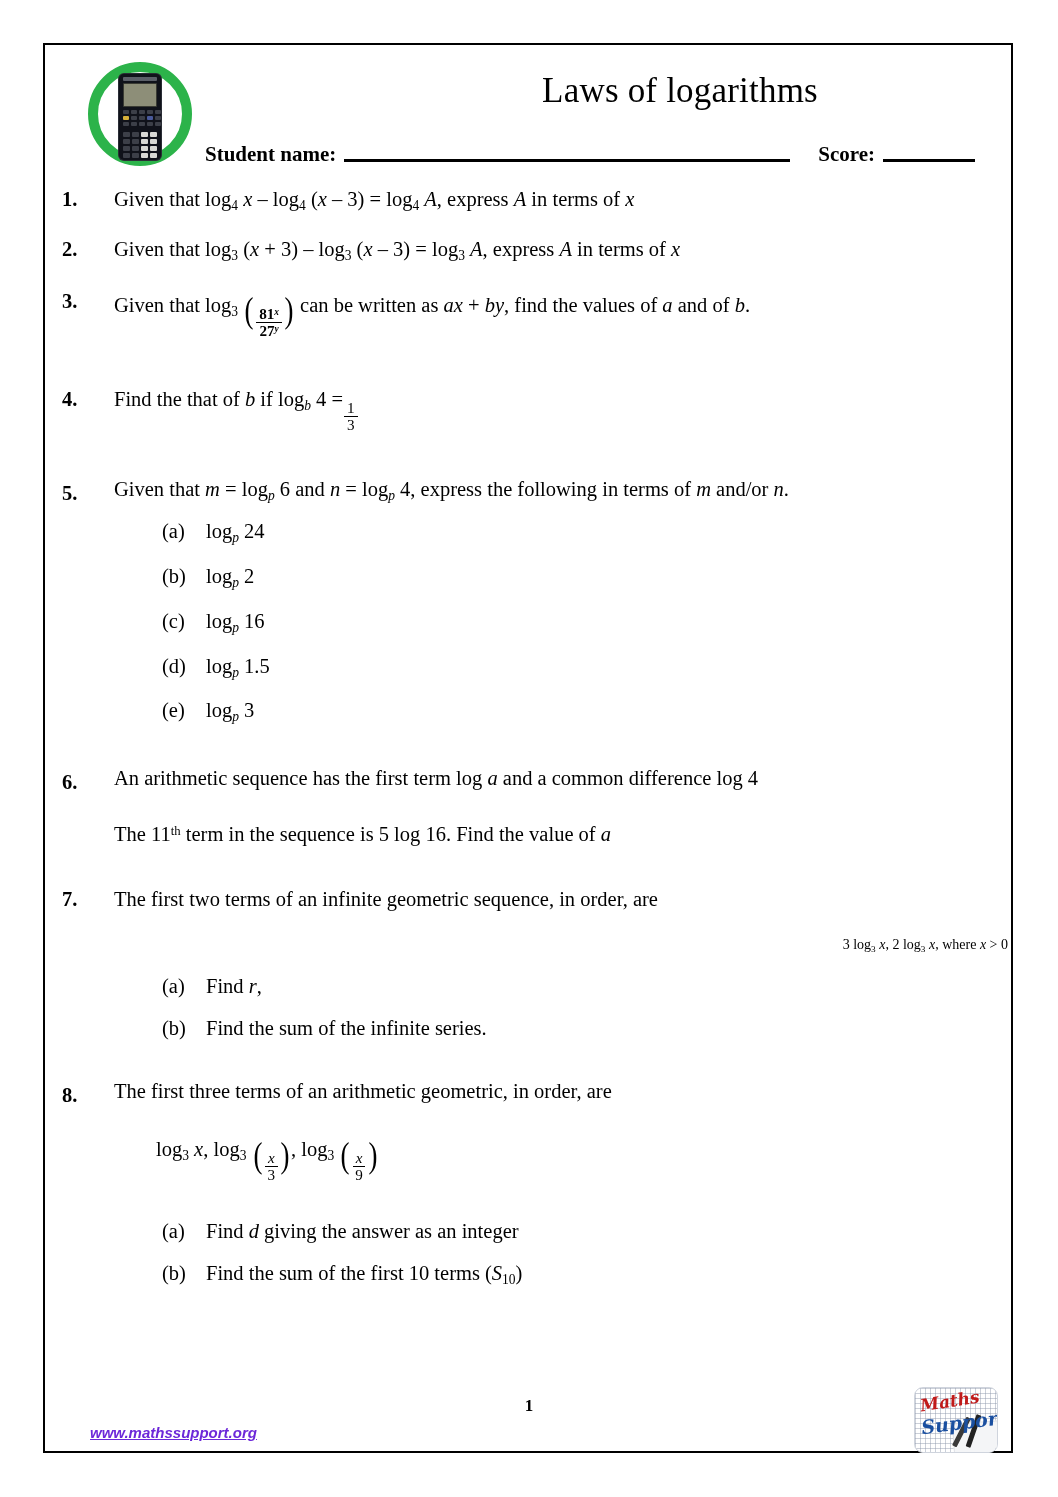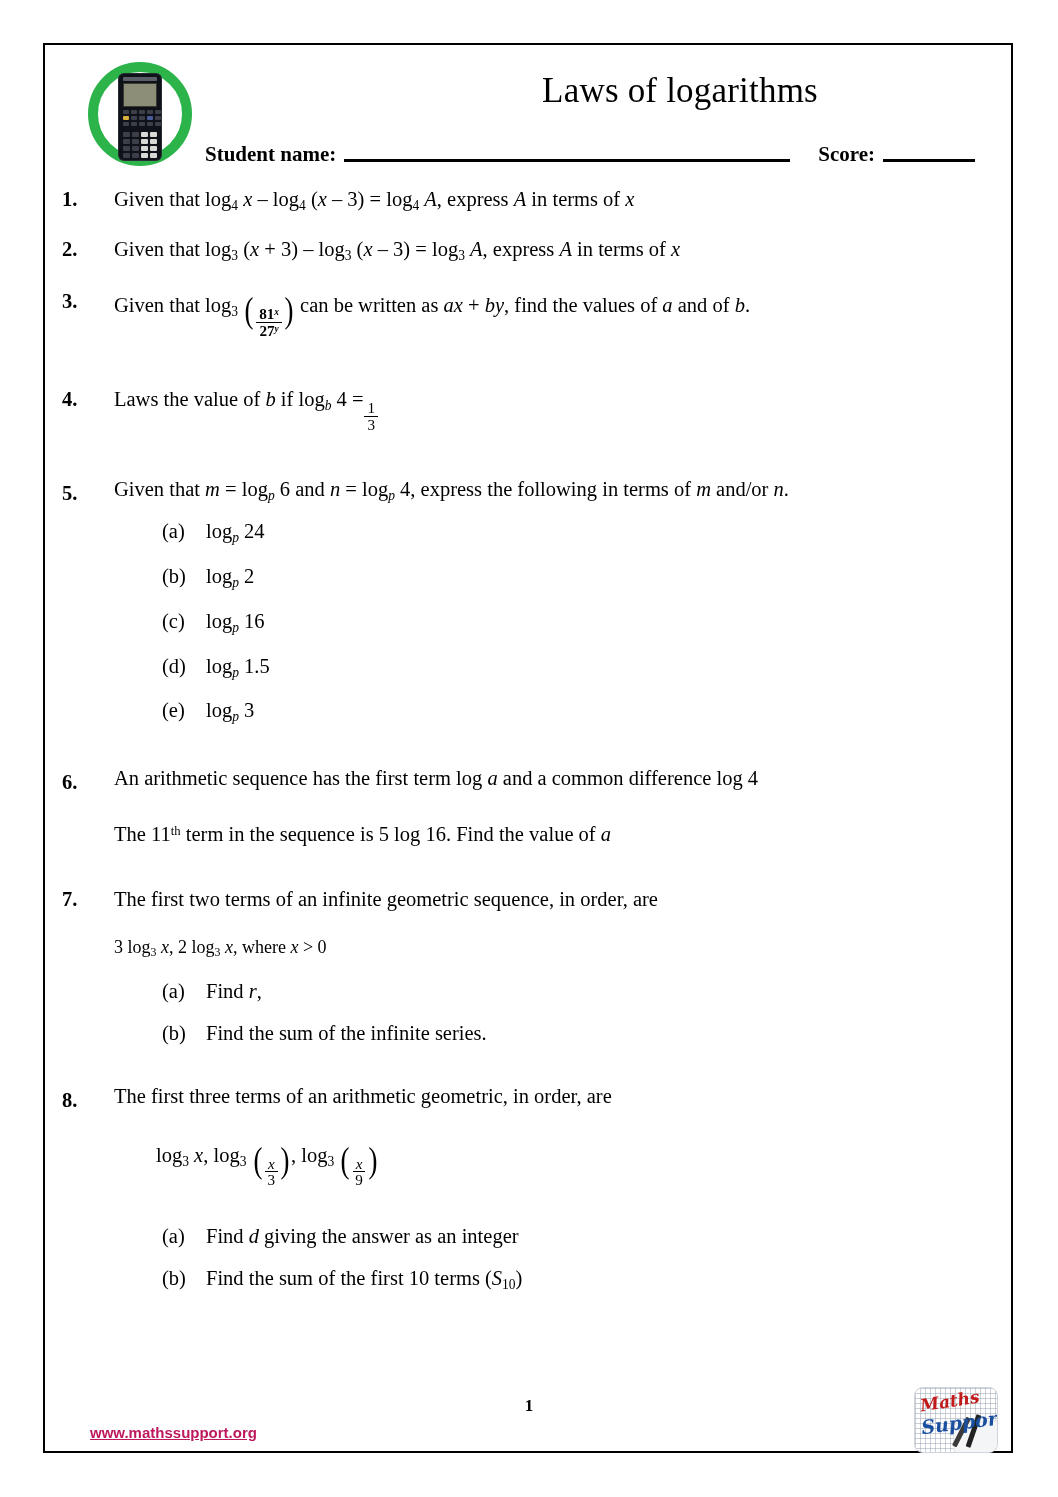--- a/index.html
+++ b/index.html
@@ -163,22 +163,22 @@
   .sub {
     display: flex;
     align-items: baseline;
     margin-bottom: 19px;
   }
   .sub-lbl {
     width: 44px;
     flex: 0 0 44px;
   }
   .centered {
-    text-align: left;
-    font-size: 18px;
+    text-align: right;
+    font-size: 14px;
   }
 
   i, .it { font-style: italic; }
   .sub-idx {
     font-size: 0.66em;
     vertical-align: -0.28em;
     font-style: italic;
   }
   .sub-num {
     font-size: 0.66em;
@@ -212,22 +212,23 @@
   }
 
   
   .footer-url {
     position: absolute;
     left: 90px;
     top: 1424px;
     font-family: "Liberation Sans", sans-serif;
     font-size: 15px;
     font-weight: 700;
-    color: #be185d;
+    color: #6d28d9;
     text-decoration: underline;
+    font-style: italic;
   }
   .page-no {
     position: absolute;
     left: 0;
     top: 1396px;
     width: 1058px;
     text-align: center;
     font-size: 17px;
     font-weight: 700;
   }
@@ -372,21 +373,21 @@
         <span class="paren-big">(</span><span class="frac">
             <span class="num"><span>81</span><span class="sup-txt it">x</span></span>
             <span class="den"><span>27</span><span class="sup-txt it">y</span></span>
           </span><span class="paren-big">)</span><span> can be written as </span><i>a</i><i>x</i><span> + </span><i>b</i><i>y</i><span>, find the values of </span><i>a</i><span> and of </span><i>b</i><span>.</span>
       </div>
     </div>
 
     <div class="q" style="margin-bottom:26px">
       <div class="qnum low">4.</div>
       <div class="qbody">
-        <span>Laws the value of </span><i>b</i><span> if log</span><span class="sub-idx">b</span><span> 4 =</span><span class="frac light">
+        <span>Find the that of </span><i>b</i><span> if log</span><span class="sub-idx">b</span><span> 4 =</span><span class="frac light">
             <span class="num">1</span>
             <span class="den">3</span>
           </span>
       </div>
     </div>
 
     <div class="q" style="margin-bottom:16px">
       <div class="qnum low">5.</div>
       <div class="qbody">
         <span>Given that </span><i>m</i><span> = log</span><span class="sub-idx">p</span><span> 6 and </span><i>n</i><span> = log</span><span class="sub-idx">p</span><span> 4, express the following in terms of </span><i>m</i><span> and/or </span><i>n</i><span>.</span>

